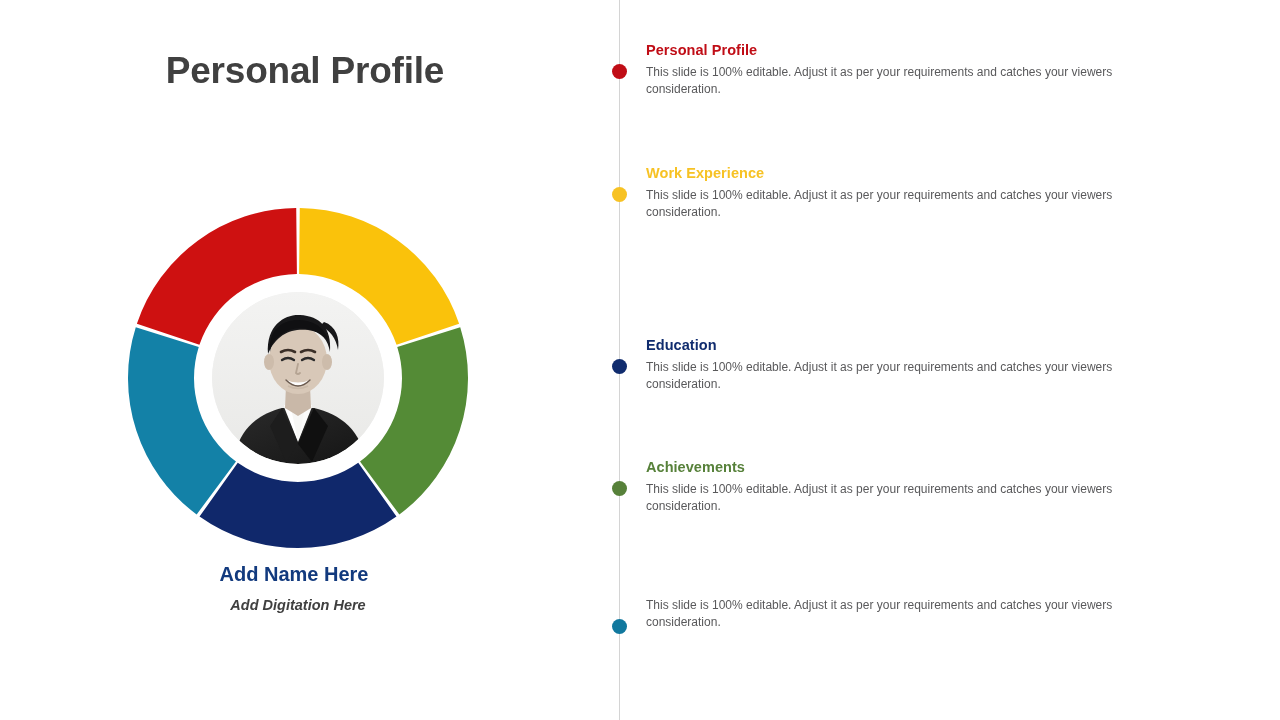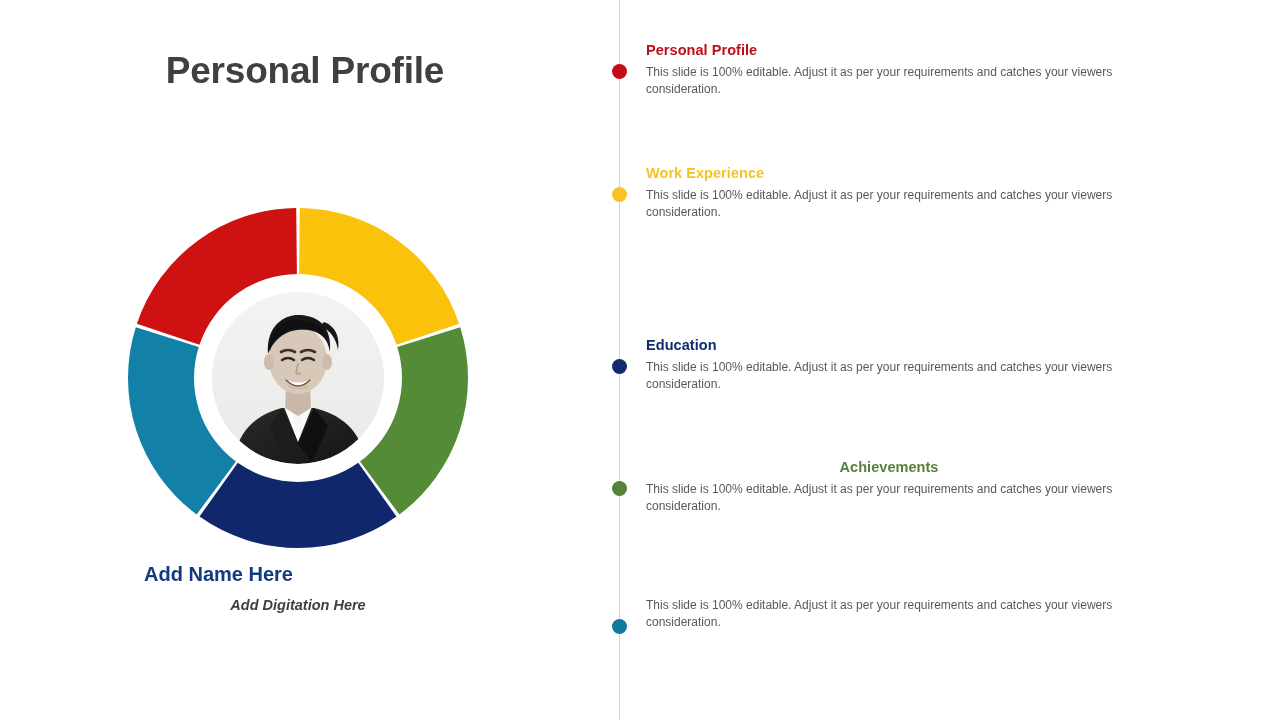--- a/index.html
+++ b/index.html
@@ -71,24 +71,24 @@
     width: 172px;
     height: 172px;
     border-radius: 50%;
     overflow: hidden;
     background: #f0f0ef;
   }
   #photo-svg { display: block; width: 172px; height: 172px; }
 
   #person-name {
     position: absolute;
-    left: 144px;
+    left: 124px;
     top: 563px;
     width: 340px;
-    text-align: left;
+    text-align: center;
     font-size: 20px;
     font-weight: bold;
     color: #123A7E;
   }
   #person-role {
     position: absolute;
     left: 128px;
     top: 597px;
     width: 340px;
     text-align: center;
@@ -249,21 +249,21 @@
       <div class="tl-item" style="top: 337px;">
         <div class="tl-dot" style="background: rgb(16, 44, 110);"></div>
         <div class="tl-body">
           <div class="tl-heading" style="color: rgb(16, 44, 110);">Education</div>
           <div class="tl-text">This slide is 100% editable. Adjust it as per your requirements and catches your viewers consideration.</div>
         </div>
       </div>
       <div class="tl-item" style="top: 459px;">
         <div class="tl-dot" style="background: rgb(87, 129, 58);"></div>
         <div class="tl-body">
-          <div class="tl-heading" style="color: rgb(87, 129, 58); text-align: center;">Achievements</div>
+          <div class="tl-heading" style="color: rgb(87, 129, 58);">Achievements</div>
           <div class="tl-text">This slide is 100% editable. Adjust it as per your requirements and catches your viewers consideration.</div>
         </div>
       </div>
       <div class="tl-item" style="top: 597px;">
         <div class="tl-dot" style="background: rgb(17, 120, 158);"></div>
         <div class="tl-body">
           <div class="tl-text">This slide is 100% editable. Adjust it as per your requirements and catches your viewers consideration.</div>
         </div>
       </div>
     </div>

